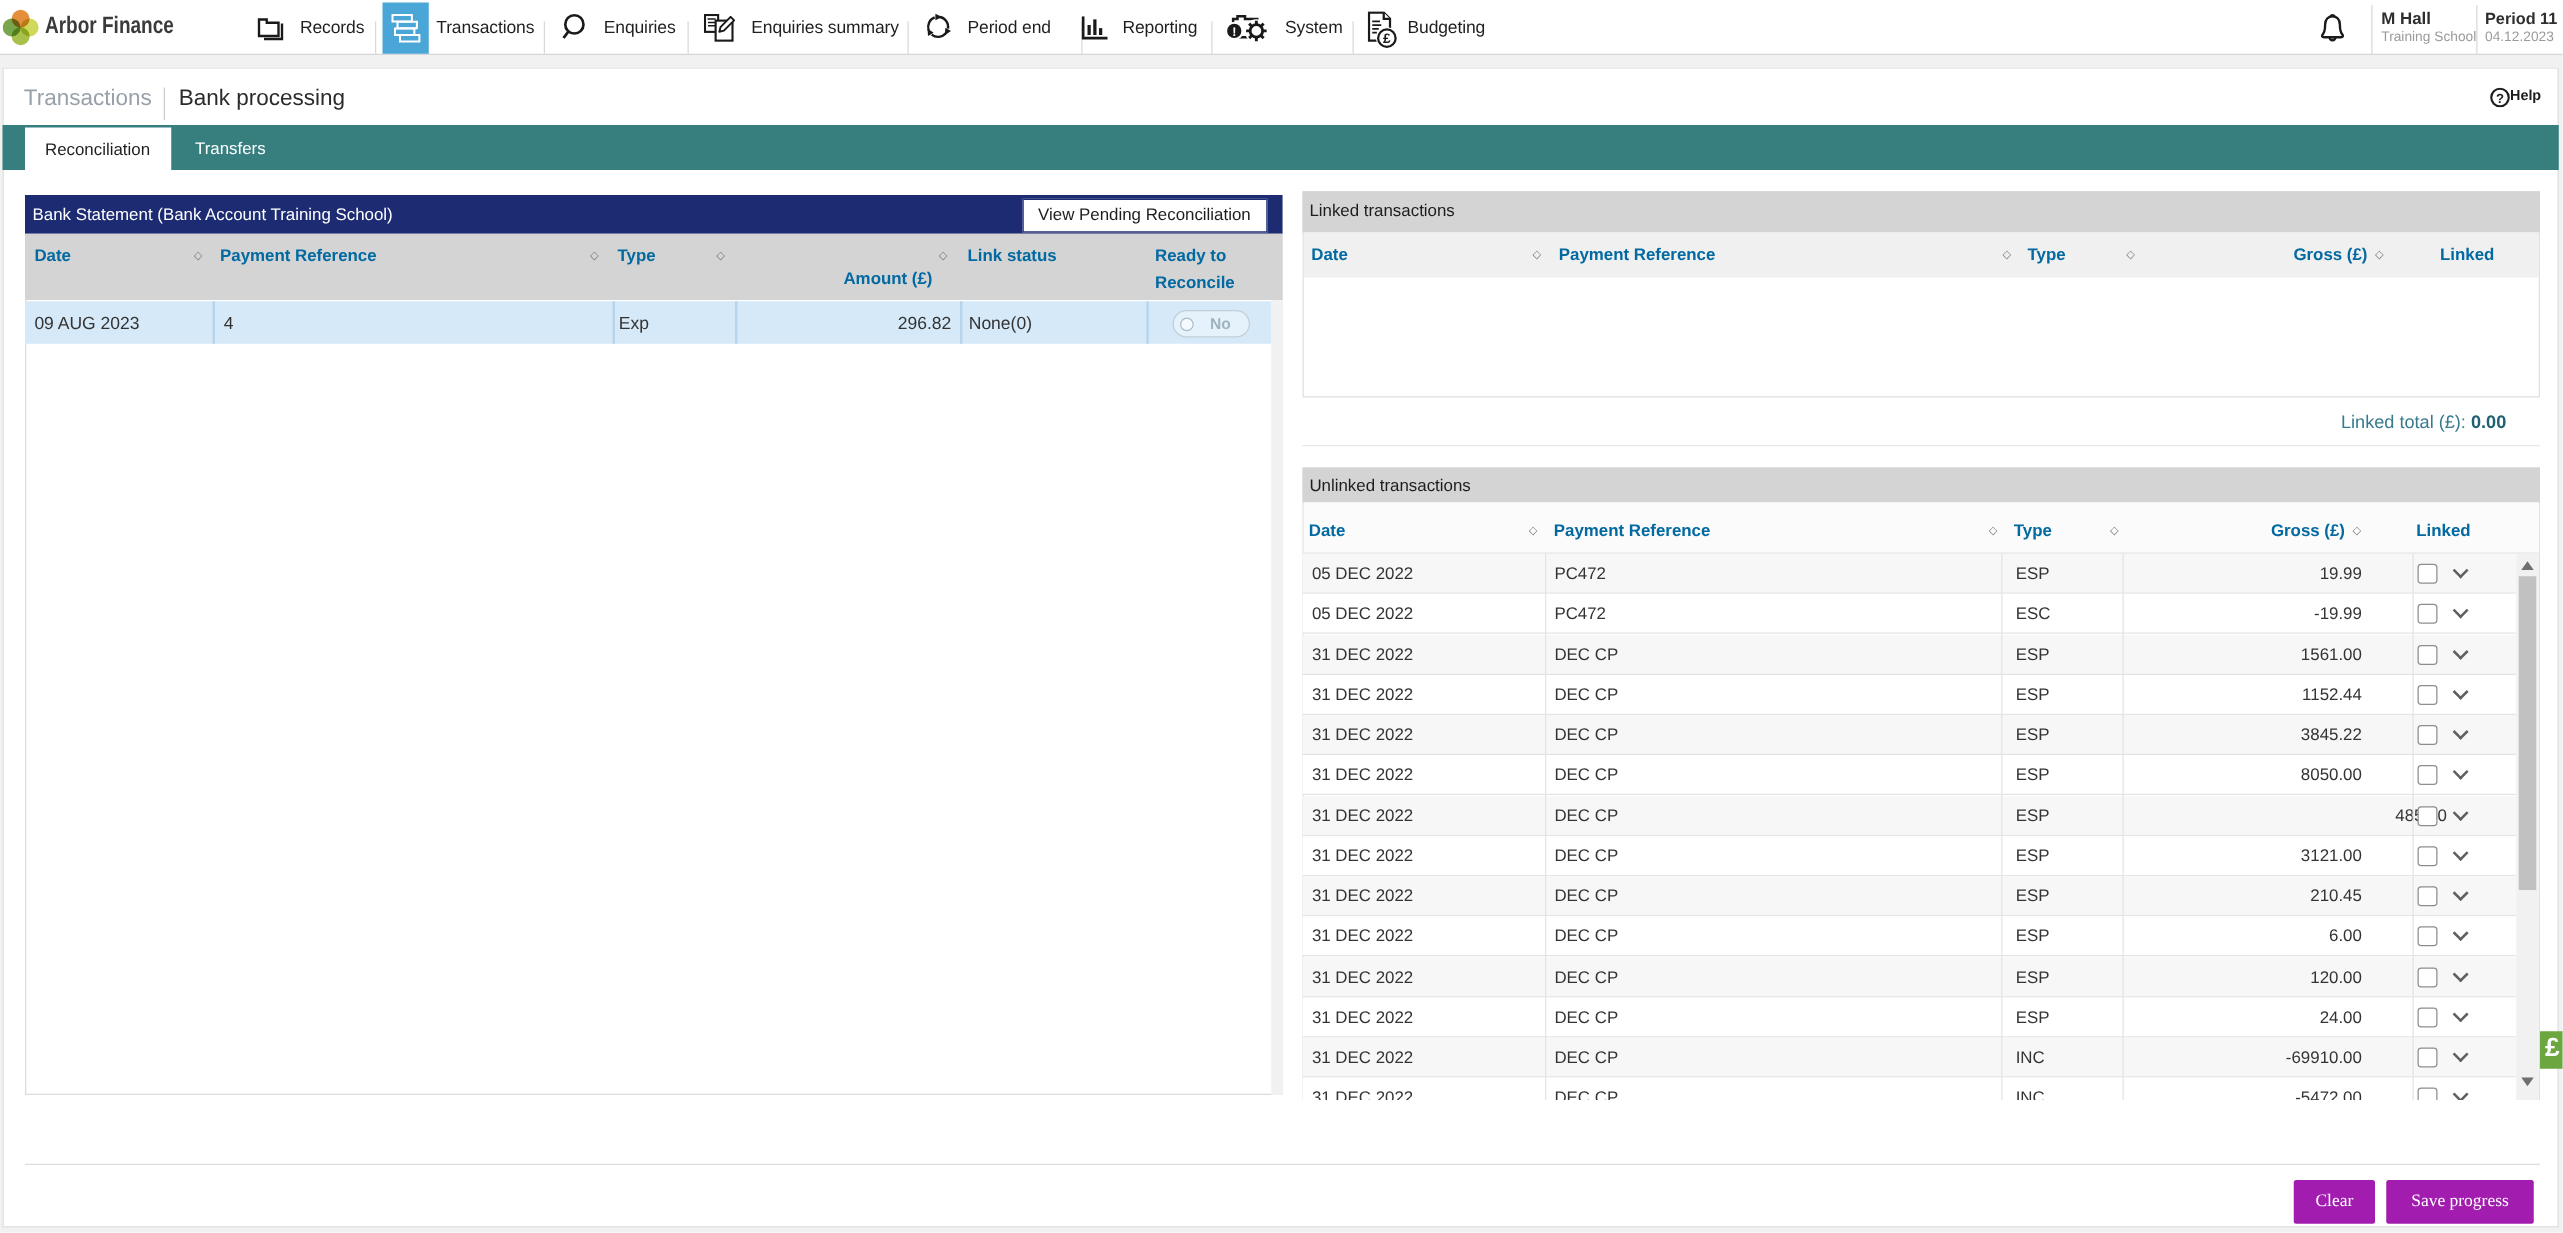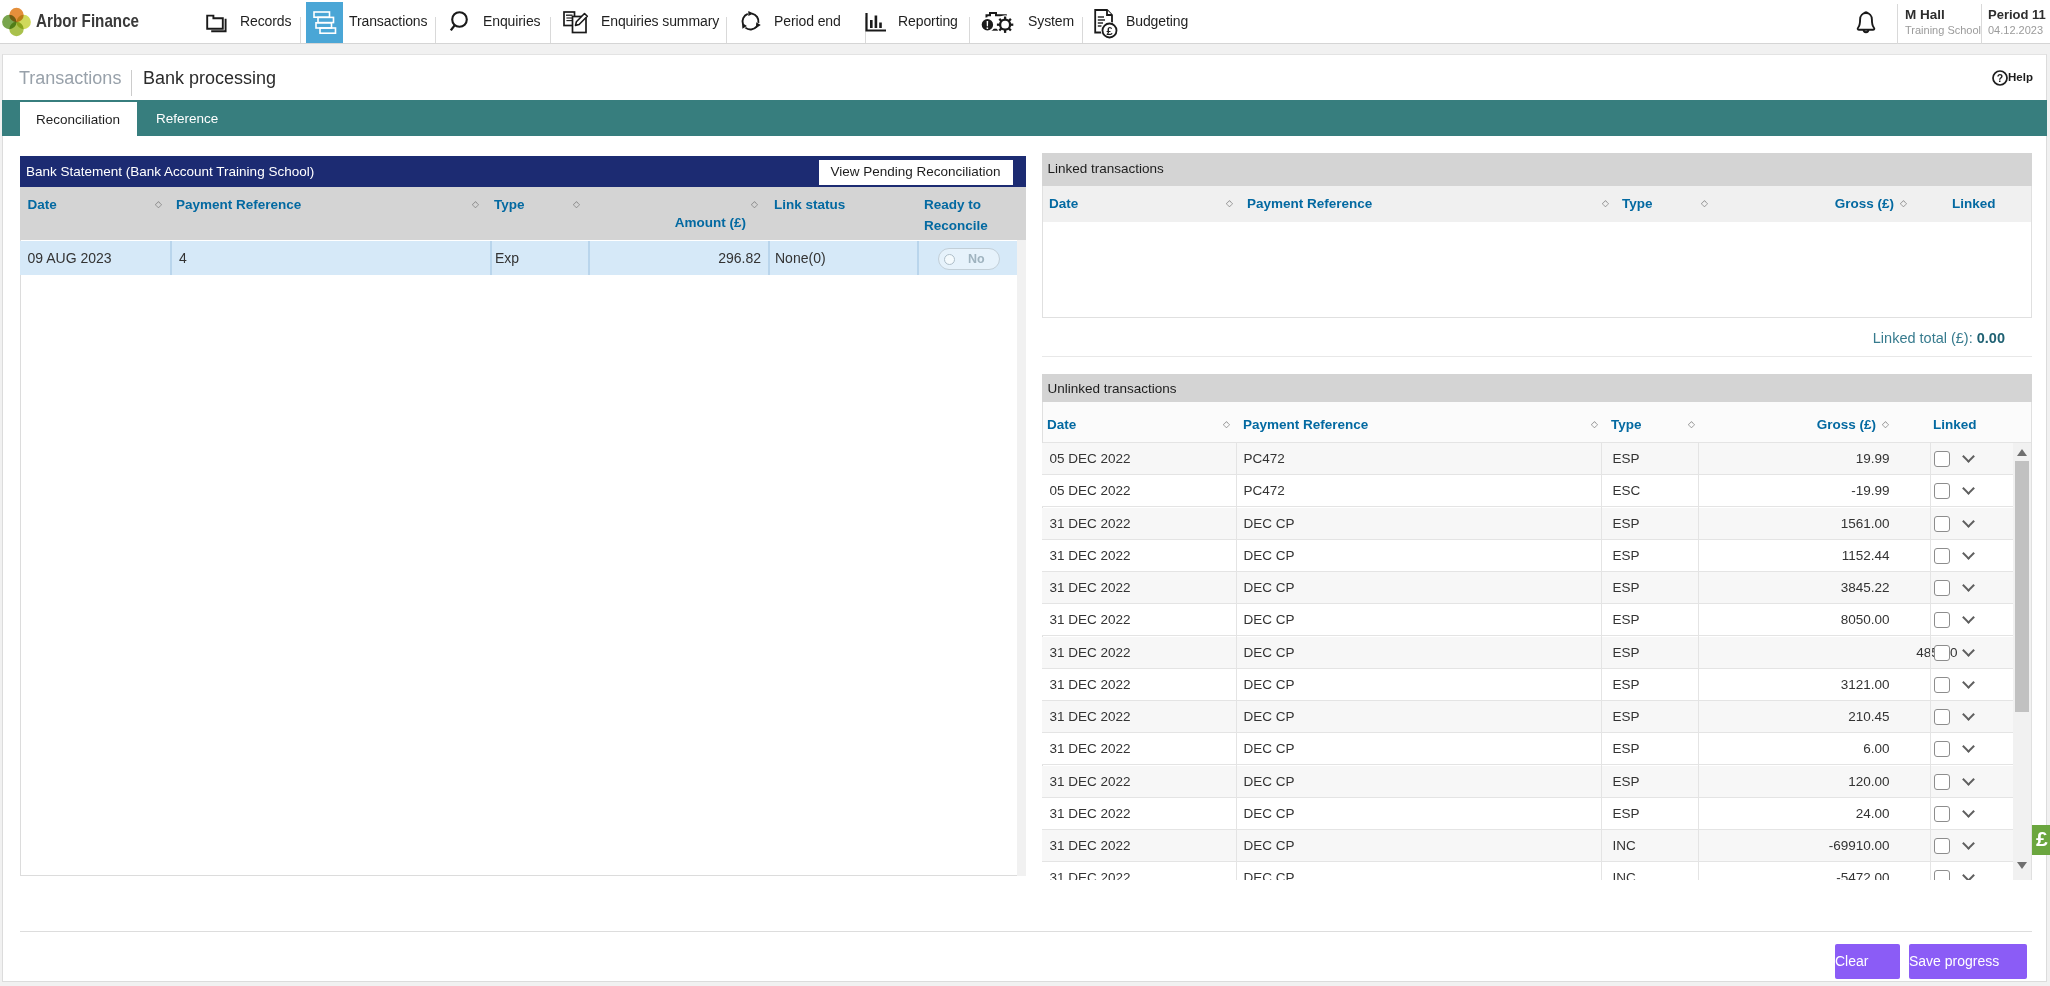--- a/index.html
+++ b/index.html
@@ -11,21 +11,21 @@
 #content { position:absolute; left:2px; top:54px; width:2045px; height:928px; background:#fff; border:1px solid #dcdcdc; border-top:1px solid #e3e3e3; }
 .hdrgray { position:absolute; background:#d4d4d4; }
 .secttl { font-size:13.5px; font-weight:normal; color:#1d1d1d; }
 .thtxt { position:absolute; font-size:13.5px; font-weight:bold; color:#0369a1; white-space:nowrap; }
 .dia { position:absolute; font-size:9px; color:#777; font-weight:normal; }
 .urow { position:absolute; left:1041.5px; width:971.5px; height:32.25px; border-bottom:1px solid #e4e4e4; }
 .uc { position:absolute; top:0; height:32.25px; line-height:31px; font-size:13.5px; color:#333; white-space:nowrap; }
 .cb { position:absolute; width:16px; height:16px; border:1.5px solid #8d8d8d; border-radius:3px; background:#fff; }
 .chev { position:absolute; width:9px; height:9px; border-right:2px solid #5f5f5f; border-bottom:2px solid #5f5f5f; transform:rotate(45deg); transform-origin:50% 50%; }
 .vline { position:absolute; width:1px; background:#e4e4e4; }
-.btn { position:absolute; background:#8b5cf6; color:#fff; font-size:14px; text-align:left; border-radius:2px; }
+.btn { position:absolute; background:#a21caf; color:#fff; font-size:14px; text-align:center; border-radius:2px;font-family:Liberation Serif, serif; }
 </style>
 </head>
 <body>
 
 <div id="nav">
   <svg class="abs" style="left:2px;top:7px;" width="30" height="30" viewBox="0 0 30 30">
     <g style="mix-blend-mode:multiply">
         <circle cx="14.5" cy="8" r="7.2" fill="#e2862c" fill-opacity="0.93"></circle>
       </g>
     <g style="mix-blend-mode:multiply">
@@ -152,21 +152,21 @@
 <span class="abs" style="left:143px;top:68px;font-size:18px;color:#2b2b2b;">Bank processing</span>
 <svg class="abs" style="left:1992px;top:70px;" width="16" height="16" viewBox="0 0 16 16">
   <circle cx="8" cy="8" r="7" fill="none" stroke="#1d1d1d" stroke-width="1.7"></circle>
   <text x="8" y="12" font-size="10.5" font-weight="bold" fill="#1d1d1d" text-anchor="middle">?</text>
 </svg>
 <span class="abs" style="left:2008px;top:71px;font-size:11.5px;font-weight:bold;color:#1d1d1d;">Help</span>
 
 <div class="abs" style="left:2px;top:100px;width:2045px;height:36px;background:#377e7e;"></div>
 <div class="abs" style="left:19.5px;top:102px;width:117px;height:35px;background:#fff;"></div>
 <span class="abs" style="left:19.5px;top:102px;width:117px;height:35px;line-height:35px;text-align:center;font-size:13.5px;color:#1f1f1f;">Reconciliation</span>
-<span class="abs" style="left:156px;top:111px;font-size:13.5px;color:#fff;">Reference</span>
+<span class="abs" style="left:156px;top:111px;font-size:13.5px;color:#fff;">Transfers</span>
 
 <div class="abs" style="left:19.5px;top:156px;width:1006.5px;height:720px;border:1px solid #dcdcdc;border-top:none;background:#fff;"></div>
 <div class="abs" style="left:19.5px;top:156px;width:1006.5px;height:31px;background:#1c2b72;"></div>
 <span class="abs secttl" style="left:26px;top:164px;color:#fff;">Bank Statement (Bank Account Training School)</span>
 <div class="abs" style="left:817.5px;top:159px;width:196px;height:26.5px;background:#fff;border:1.5px solid #1c2b72;text-align:center;line-height:24px;font-size:13.5px;color:#1d1d1d;">View Pending Reconciliation</div>
 
 <div class="hdrgray" style="left:19.5px;top:187px;width:1006.5px;height:53px;"></div>
 <span class="thtxt" style="left:27.5px;top:197px;">Date</span>
 <span class="dia" style="left:155px;top:199px;">◇</span>
 <span class="thtxt" style="left:176px;top:197px;">Payment Reference</span>

